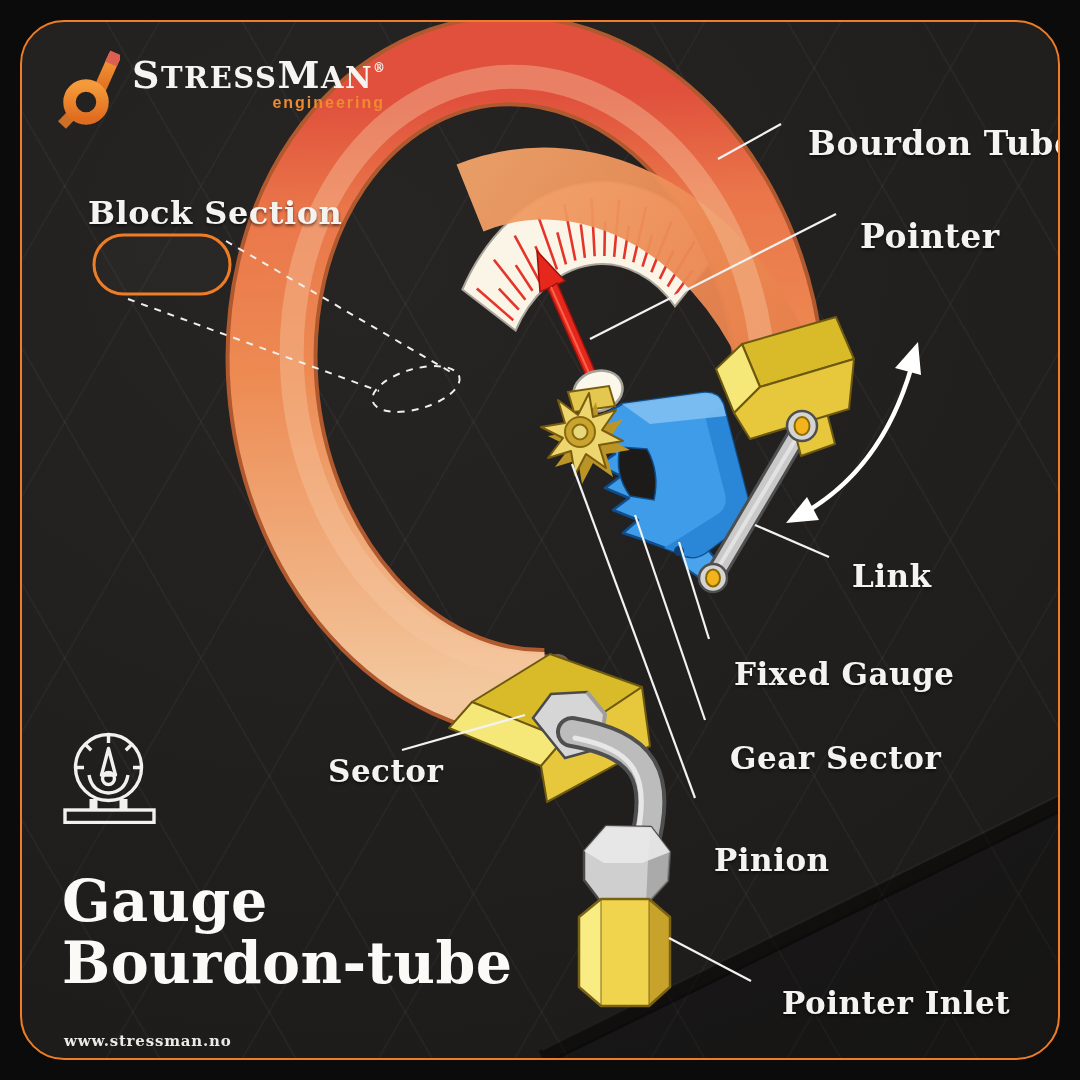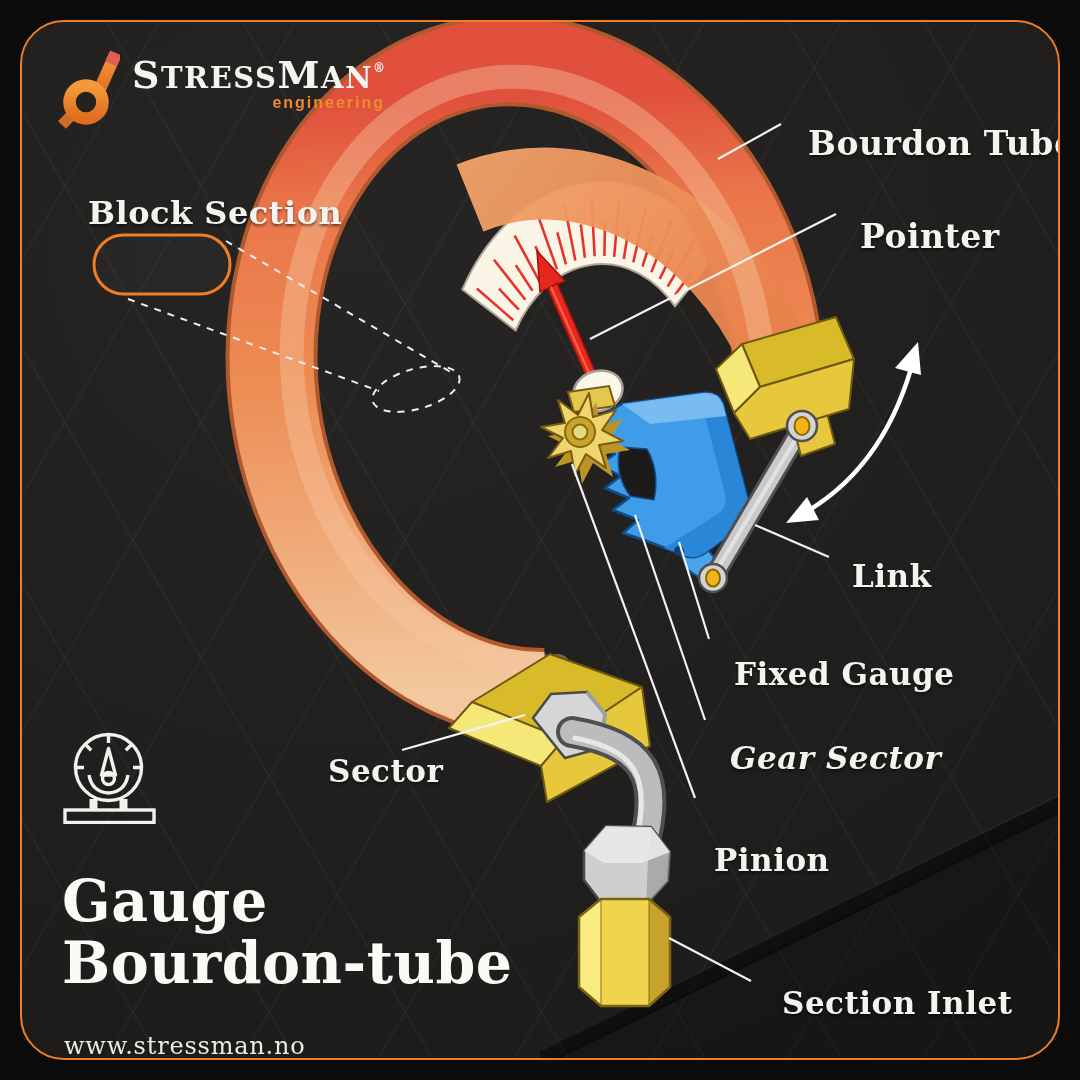--- a/index.html
+++ b/index.html
@@ -25,29 +25,29 @@
            text-align:right;margin-top:0;}
 
   
   .label{position:absolute;color:#f5f3ef;font-weight:700;font-size:31px;letter-spacing:0.5px;white-space:nowrap;
          text-shadow:0 2px 3px rgba(0,0,0,0.55);}
   .lbl-cross-section{left:66px;top:172px;font-size:32px;}
   .lbl-bourdon-tube{left:786px;top:102px;font-size:33px;}
   .lbl-pointer{left:838px;top:188px;font-size:33px;margin-top:7px;}
   .lbl-link{left:830px;top:536px;}
   .lbl-fixed-pivot{left:712px;top:634px;}
-  .lbl-gear-sector{left:708px;top:718px;font-style:italic;}
+  .lbl-gear-sector{left:708px;top:718px;}
   .lbl-pinion{left:692px;top:796px;margin-top:24px;}
   .lbl-block{left:306px;top:731px;}
   .lbl-pressure-inlet{left:760px;top:963px;}
 
   
   .gauge-icon{position:absolute;left:35px;top:702px;width:100px;height:100px;}
   .title{position:absolute;left:40px;top:848px;color:#fbfaf7;font-weight:700;font-size:57px;line-height:62px;letter-spacing:0.5px;}
-  .website{position:absolute;left:42px;top:1010px;color:#eceae5;font-weight:400;font-size:24px;letter-spacing:0.8px;}
+  .website{position:absolute;left:42px;top:1010px;color:#eceae5;font-weight:700;font-size:15px;letter-spacing:0.8px;}
 </style>
 </head>
 <body>
 
 <div class="stage">
   <div class="card">
 
     <svg class="art" viewBox="0 0 1080 1080" aria-hidden="true">
       <defs>
         <linearGradient id="tubeGrad" gradientUnits="userSpaceOnUse" x1="450" y1="95" x2="470" y2="690">
@@ -204,21 +204,21 @@
     </header>
 
     <div class="label lbl-cross-section">Block Section</div>
     <div class="label lbl-bourdon-tube">Bourdon Tube</div>
     <div class="label lbl-pointer">Pointer</div>
     <div class="label lbl-link">Link</div>
     <div class="label lbl-fixed-pivot">Fixed Gauge</div>
     <div class="label lbl-gear-sector">Gear Sector</div>
     <div class="label lbl-pinion">Pinion</div>
     <div class="label lbl-block">Sector</div>
-    <div class="label lbl-pressure-inlet">Section Inlet</div>
+    <div class="label lbl-pressure-inlet">Pointer Inlet</div>
 
     <svg class="gauge-icon" viewBox="0 0 100 100" aria-hidden="true">
       <g fill="none" stroke="#f2f1ee" stroke-width="3.4">
         <circle cx="51.5" cy="43.5" r="33"></circle>
         <path d="M51.5 10.5 L51.5 19 M74.8 20.2 L68.8 26.2 M28.2 20.2 L34.2 26.2 M84.5 43.5 L76 43.5 M18.5 43.5 L27 43.5"></path>
         <path d="M51.5 24.5 L44.5 51 L58.5 51 Z" stroke-linejoin="round"></path>
         <circle cx="51.5" cy="54.5" r="6"></circle>
         <path d="M32 51 Q35 68 51.5 69 Q68 68 71 51"></path>
         <path d="M36.5 75 L36.5 86 M66.5 75 L66.5 86" stroke-width="8"></path>
         <rect x="8" y="86" width="89" height="12.5"></rect>

